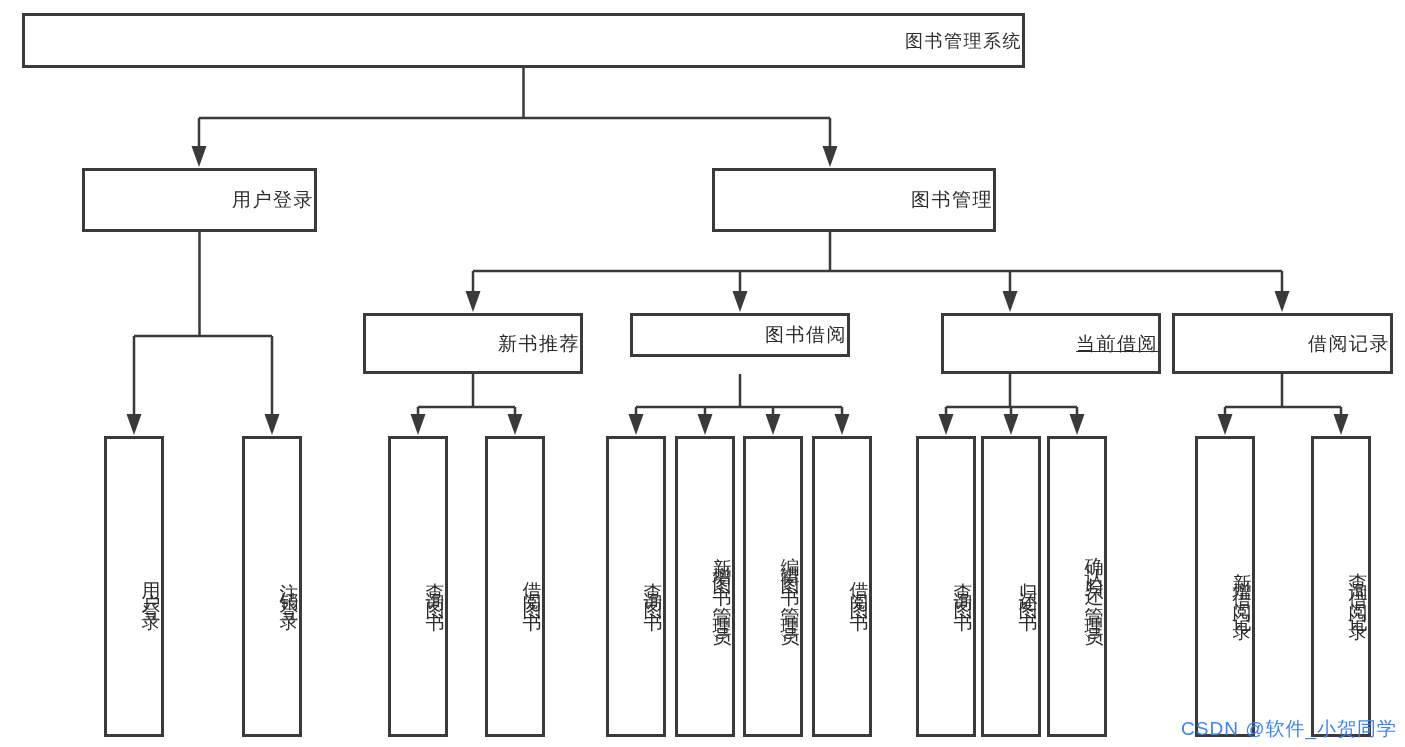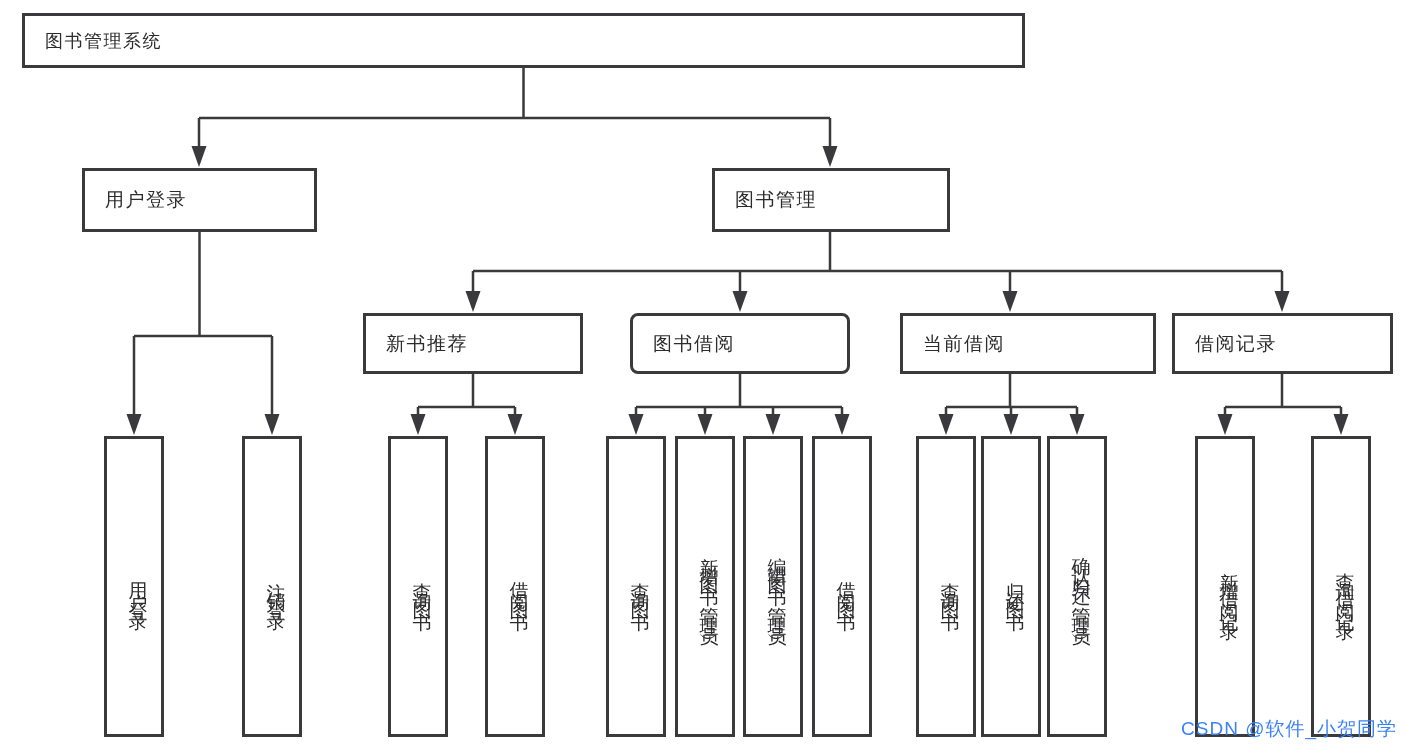--- a/index.html
+++ b/index.html
@@ -3,22 +3,22 @@
 <meta charset="utf-8">
 <style>
   html,body { margin:0; padding:0; background:#ffffff; }
   .stage {
     position:relative; width:1405px; height:747px; background:#ffffff;
     font-family:"Liberation Sans","DejaVu Sans",sans-serif; overflow:hidden;
   }
   .stage svg.wires { position:absolute; left:0; top:0; z-index:0; }
   .box {
     position:absolute; box-sizing:border-box; background:#ffffff;
-    border:3px solid #3a3a3c; display:flex; align-items:center; justify-content:flex-start;
-    z-index:1; color:#2c2c2e;padding-left:20px;
+    border:3px solid #3a3a3c; display:flex; align-items:center; justify-content:flex-end;
+    z-index:1; color:#2c2c2e;
   }
   .hlabel { font-size:19px; letter-spacing:1.5px; white-space:nowrap; }
   .root-box .hlabel { font-size:18px; }
   .leaf { width:60px; top:436px; height:301px; }
   .vlabel {
     writing-mode:vertical-rl; text-orientation:mixed;
     font-size:19px; letter-spacing:10px; line-height:1.1; white-space:nowrap;
   }
   .watermark {
     position:absolute; right:8px; bottom:5px; z-index:2;
@@ -70,31 +70,31 @@
     </g>
   </svg>
 
   <div class="box root-box" style="left:22px; top:13px; width:1003px; height:55px;">
     <span class="hlabel">图书管理系统</span>
   </div>
 
   <div class="box" style="left:82px; top:168px; width:235px; height:64px;">
     <span class="hlabel">用户登录</span>
   </div>
-  <div class="box" style="left:712px; top:168px; width:238px; height:64px;">
+  <div class="box" style="left:712px; top:168px; width:284px; height:64px;">
     <span class="hlabel">图书管理</span>
   </div>
 
   <div class="box" style="left:363px; top:313px; width:220px; height:61px;font-family:Liberation Serif, serif;">
     <span class="hlabel">新书推荐</span>
   </div>
-  <div class="box" style="left:630px; top:313px; width:220px; height:61px;border-radius:8px;">
+  <div class="box" style="left:630px; top:313px; width:220px; height:44px;">
     <span class="hlabel">图书借阅</span>
   </div>
-  <div class="box" style="left:900px; top:313px; width:256px; height:61px;">
+  <div class="box" style="left:941px; top:313px; width:220px; height:61px;text-decoration:underline;">
     <span class="hlabel">当前借阅</span>
   </div>
   <div class="box" style="left:1172px; top:313px; width:221px; height:61px;">
     <span class="hlabel">借阅记录</span>
   </div>
 
   <div class="box leaf" style="left:104px;">
     <span class="vlabel">用户登录</span>
   </div>
   <div class="box leaf" style="left:242px;">

